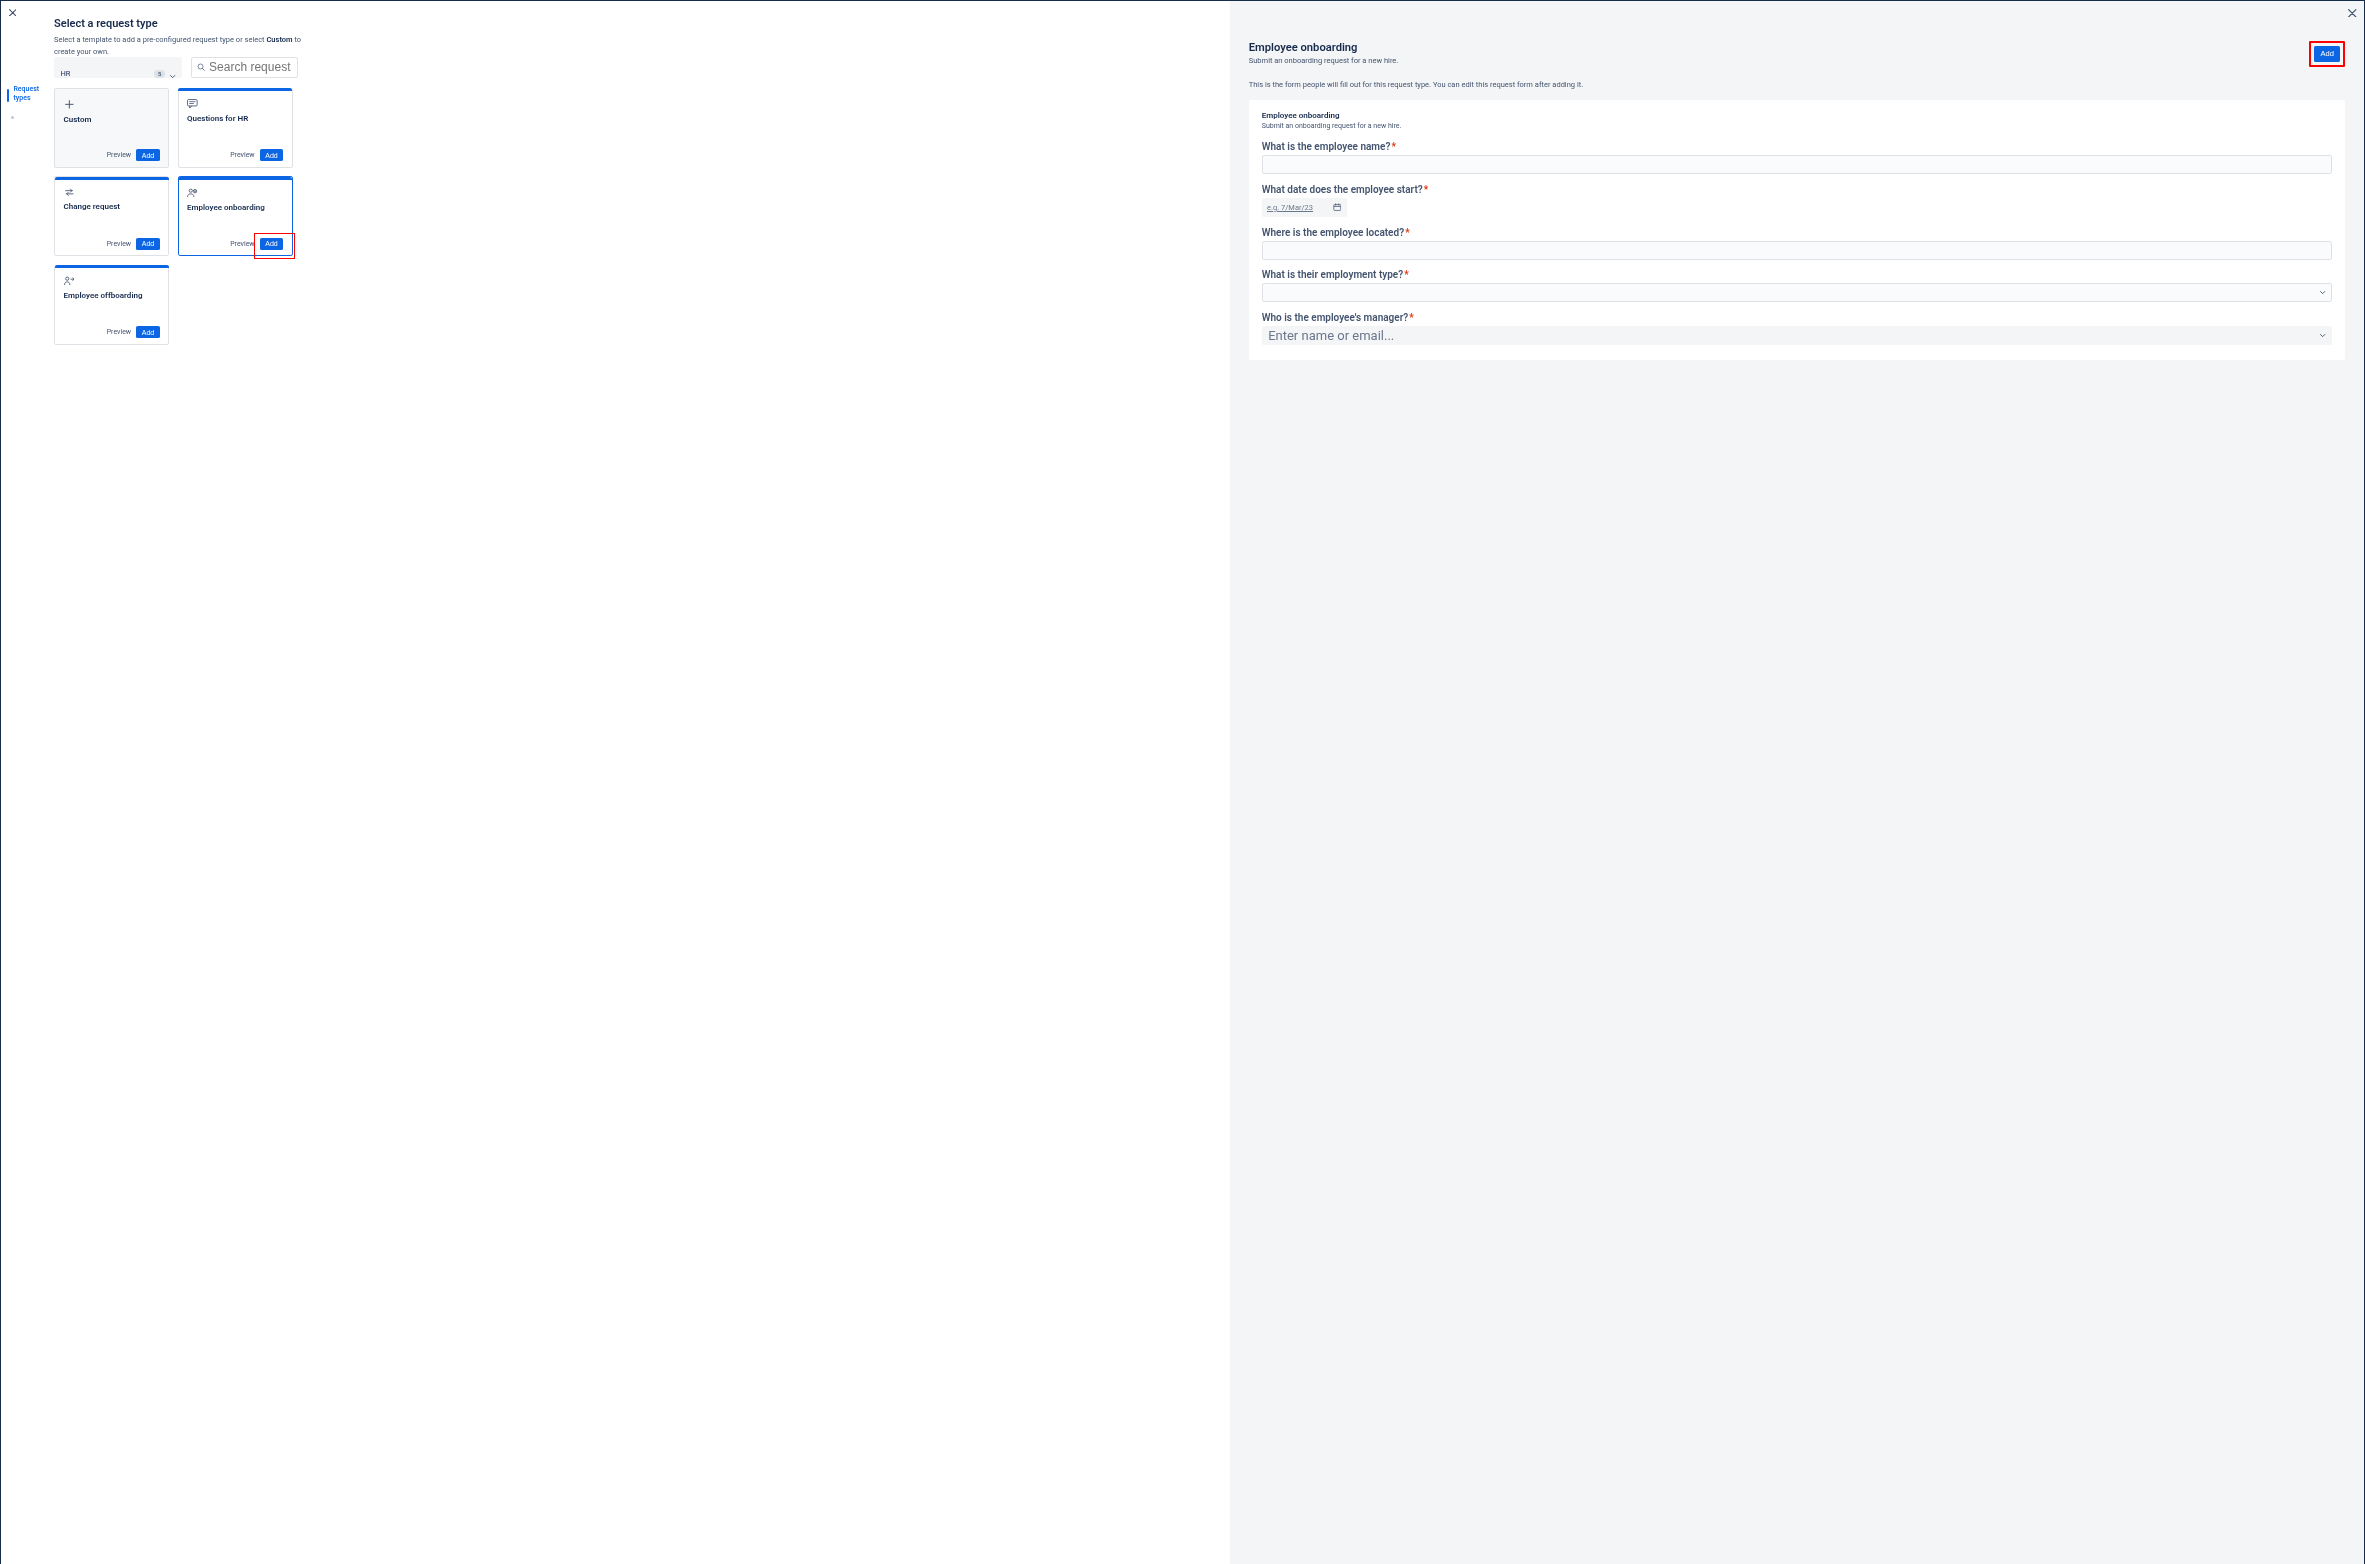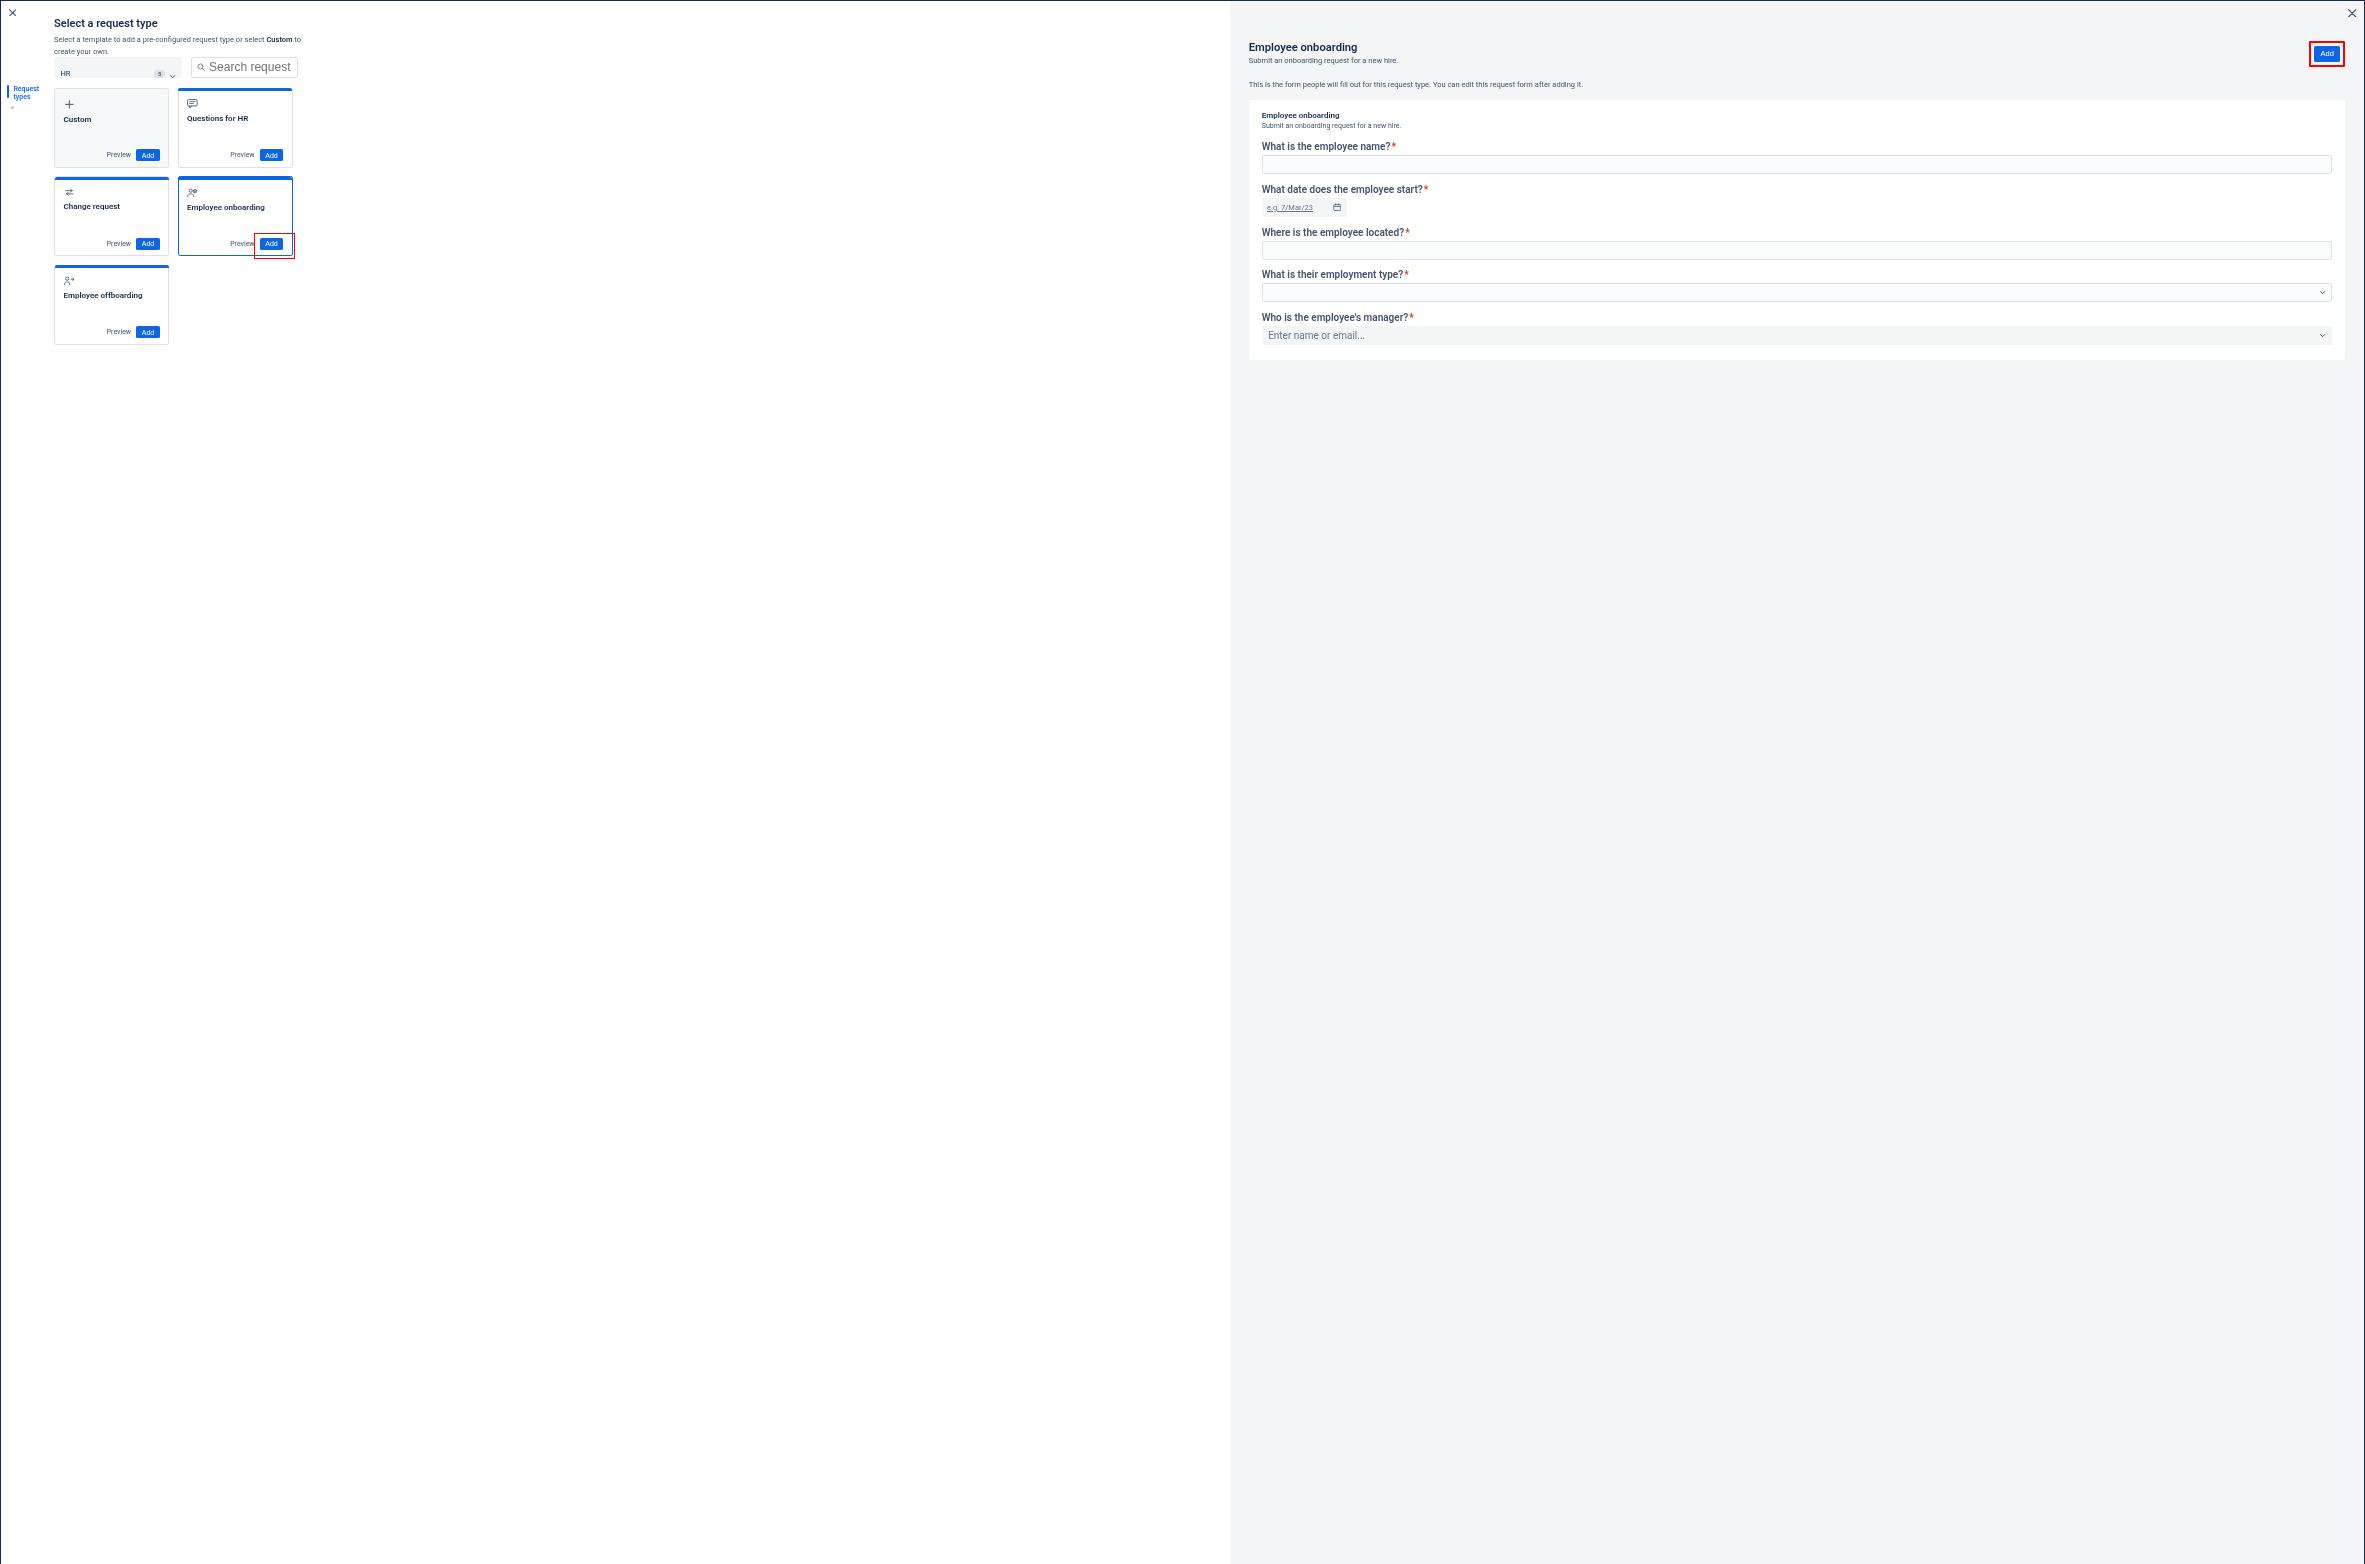--- a/index.html
+++ b/index.html
@@ -48,21 +48,21 @@
     max-width: 267px; 
   }
   .left-header p b { color: #172b4d; font-weight: 600; }
 
   .side-tabs {
     position: absolute;
     left: 6.4px; top: 84px;
     width: 44px;
   }
   .side-tabs .tab {
-    display: flex; align-items: flex-start; gap: 4.3px;
+    display: flex; align-items: flex-end; gap: 4.3px;
     height: 17px;
   }
   .tab-bar {
     width: 2.1px; height: 13px; border-radius: 1.6px; background: transparent;
   }
   .side-tabs .tab.active .tab-bar { background: #0c66e4; }
   .side-tabs .tab.active .tab-label { color: #0c66e4; }
   .side-tabs .tab-label { font-size: 7px; font-weight: 500; color: #44546f; line-height: 1.2; }
   .tab-dot { width: 3.2px; height: 3.2px; border-radius: 50%; background: #c1c7d0; margin-left: 3.7px; margin-top: 4.3px; }
 
@@ -169,21 +169,21 @@
     font-size: 7.5px; color: #172b4d;
   }
   .date-input {
     width: 85px; height: 19px; background: #f4f5f7; border-radius: 1.6px;
     display: flex; align-items: center; justify-content: space-between;
     padding: 0 5.3px; font-size: 7.5px; color: #6b778c; text-decoration: underline;
   }
   .select-flat {
     width: 100%; height: 19px; background: #f4f5f7; border-radius: 1.6px;
     display: flex; align-items: center; justify-content: space-between;
-    padding: 0 6.4px; font-size: 10px; color: #6b778c;
+    padding: 0 6.4px; font-size: 13px; color: #6b778c;
   }
   svg { display: block; }
 </style>
 </head>
 <body>
 
 <div class="app">
 
   <div class="left-pane">
     <div class="close-left">

